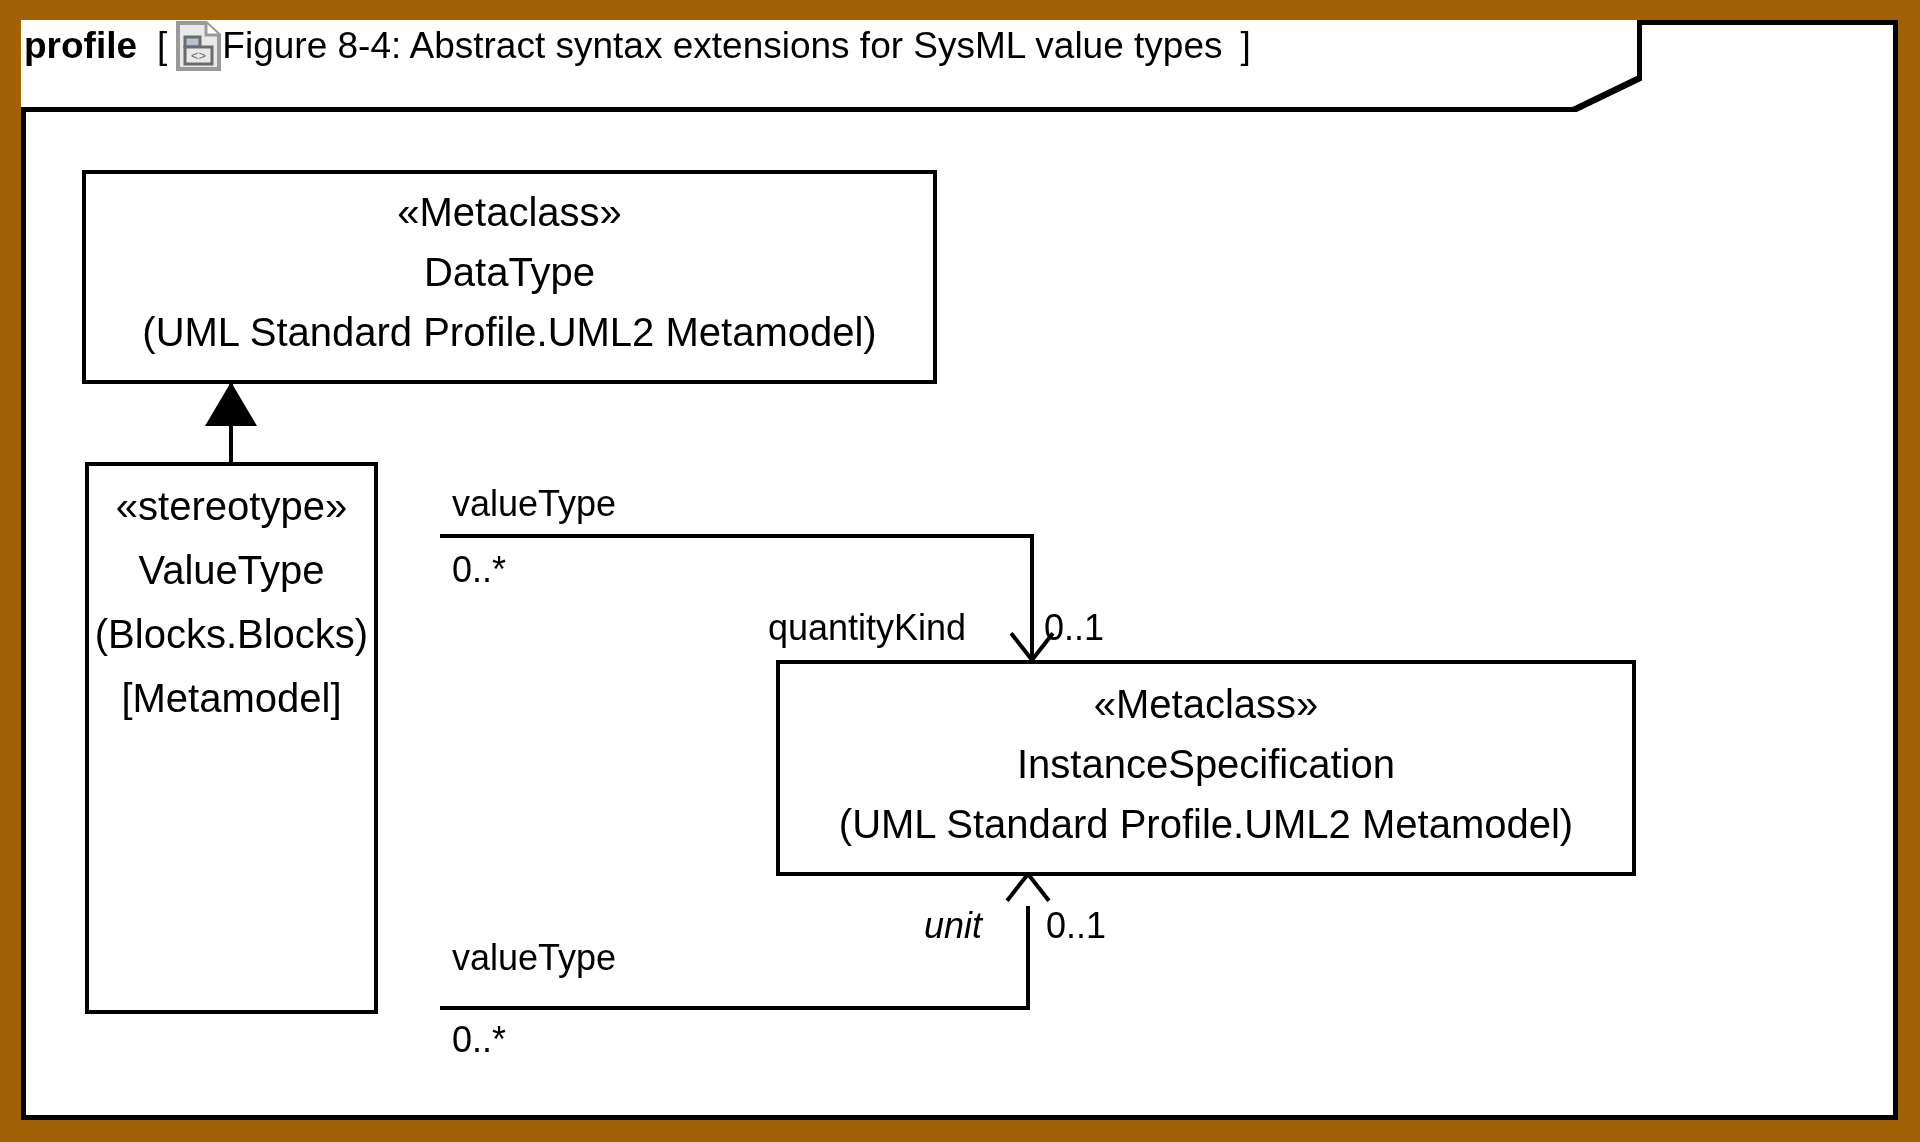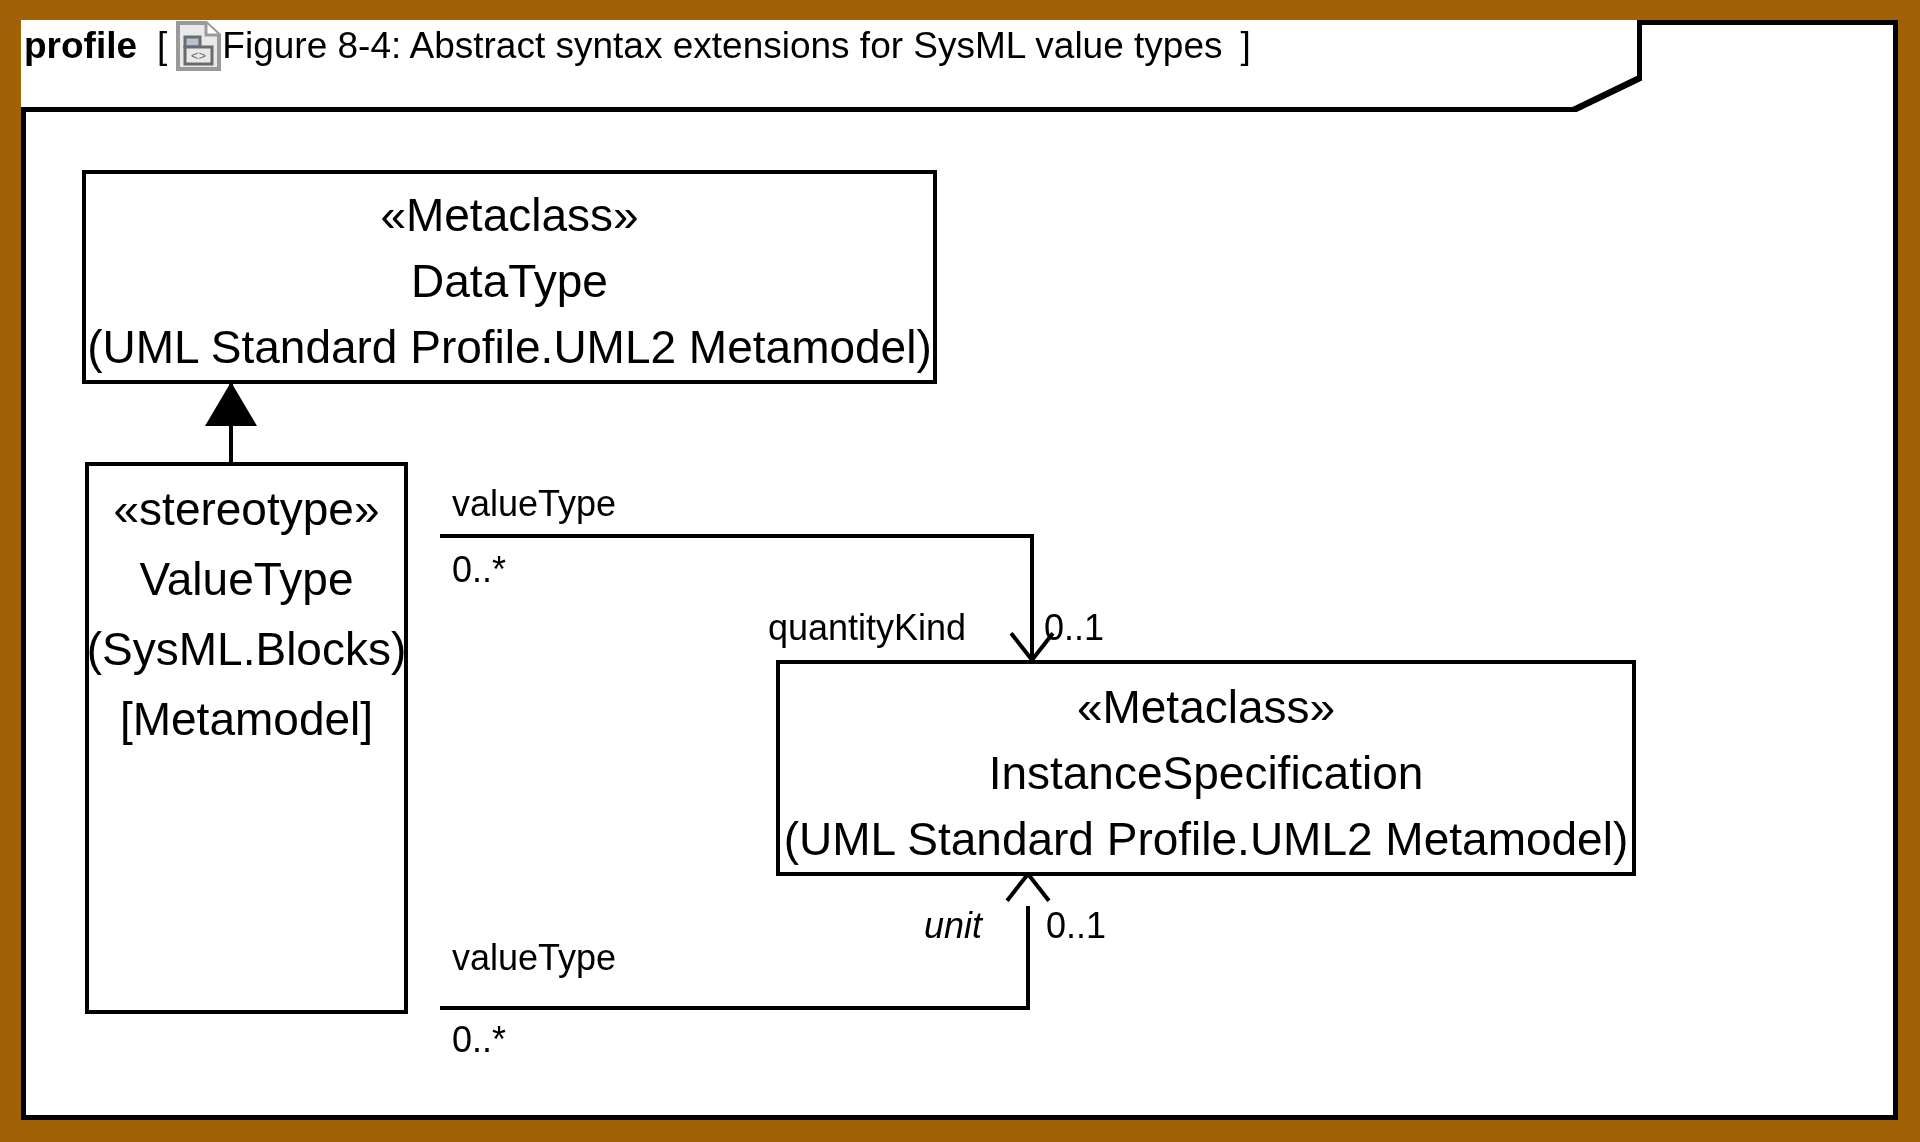--- a/index.html
+++ b/index.html
@@ -107,39 +107,39 @@
     position: absolute;
     border: 4px solid #000000;
     background: #ffffff;
     box-sizing: border-box;
     display: flex;
     flex-direction: column;
     align-items: center;
     text-align: center;
   }
   .uml-line {
-    font-size: 46px;
+    font-size: 40px;
     line-height: 1.0;
     white-space: nowrap;
   }
   .uml-line.bold { font-weight: normal; }
 
   #box-datatype {
     left: 82px;
     top: 170px;
     width: 855px;
     height: 214px;
     padding-top: 18px;
   }
   #box-datatype .uml-line { margin-bottom: 20px; }
 
   #box-valuetype {
     left: 85px;
     top: 462px;
-    width: 323px;
+    width: 293px;
     height: 552px;
     padding-top: 20px;
   }
   #box-valuetype .uml-line { margin-bottom: 24px; }
 
   #box-instancespec {
     left: 776px;
     top: 660px;
     width: 860px;
     height: 216px;
@@ -227,21 +227,21 @@
 
   <div class="uml-box" id="box-datatype">
     <div class="uml-line">«Metaclass»</div>
     <div class="uml-line bold">DataType</div>
     <div class="uml-line overflow-line">(UML Standard Profile.UML2 Metamodel)</div>
   </div>
 
   <div class="uml-box" id="box-valuetype">
     <div class="uml-line">«stereotype»</div>
     <div class="uml-line bold">ValueType</div>
-    <div class="uml-line">(SysML.Blocks)</div>
+    <div class="uml-line">(Blocks.Blocks)</div>
     <div class="uml-line">[Metamodel]</div>
   </div>
 
   <div class="uml-box" id="box-instancespec">
     <div class="uml-line">«Metaclass»</div>
     <div class="uml-line bold">InstanceSpecification</div>
     <div class="uml-line overflow-line">(UML Standard Profile.UML2 Metamodel)</div>
   </div>
 
   <div class="edge-v" style="left:229px; top:382px; height:80px;"></div>

